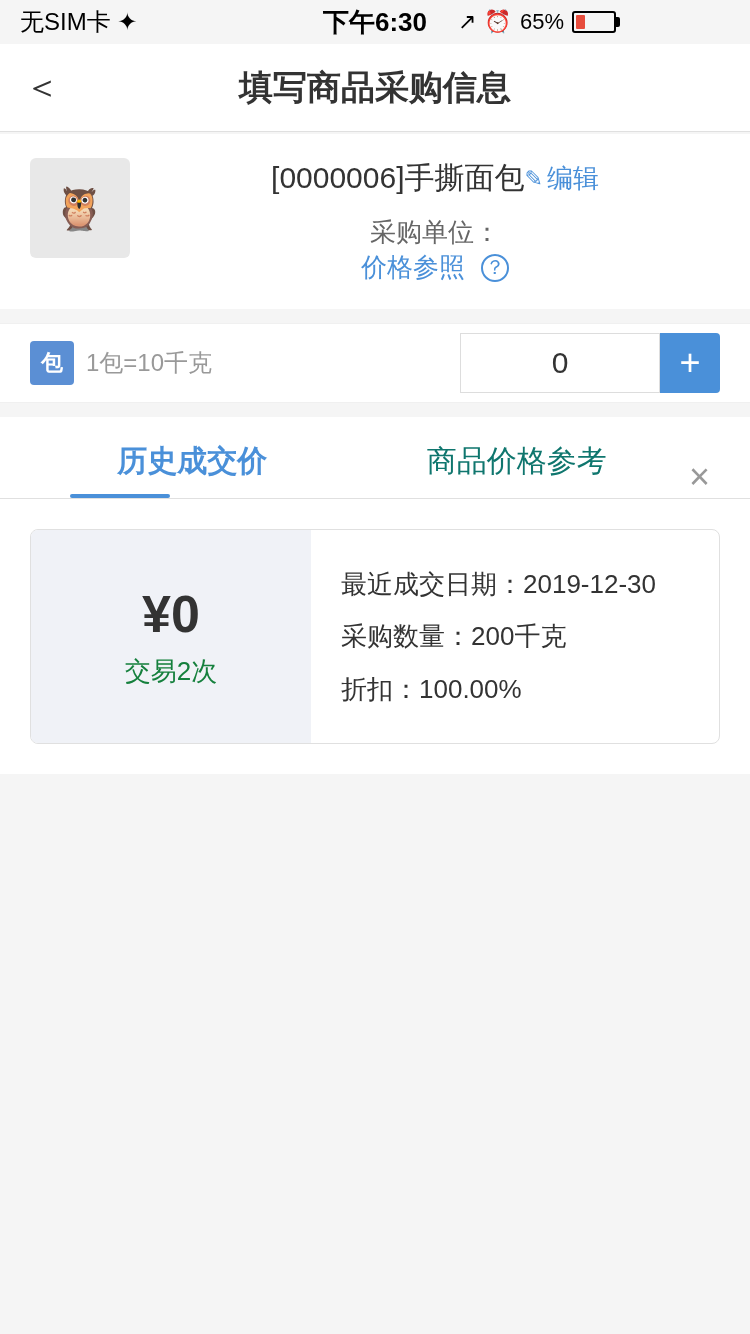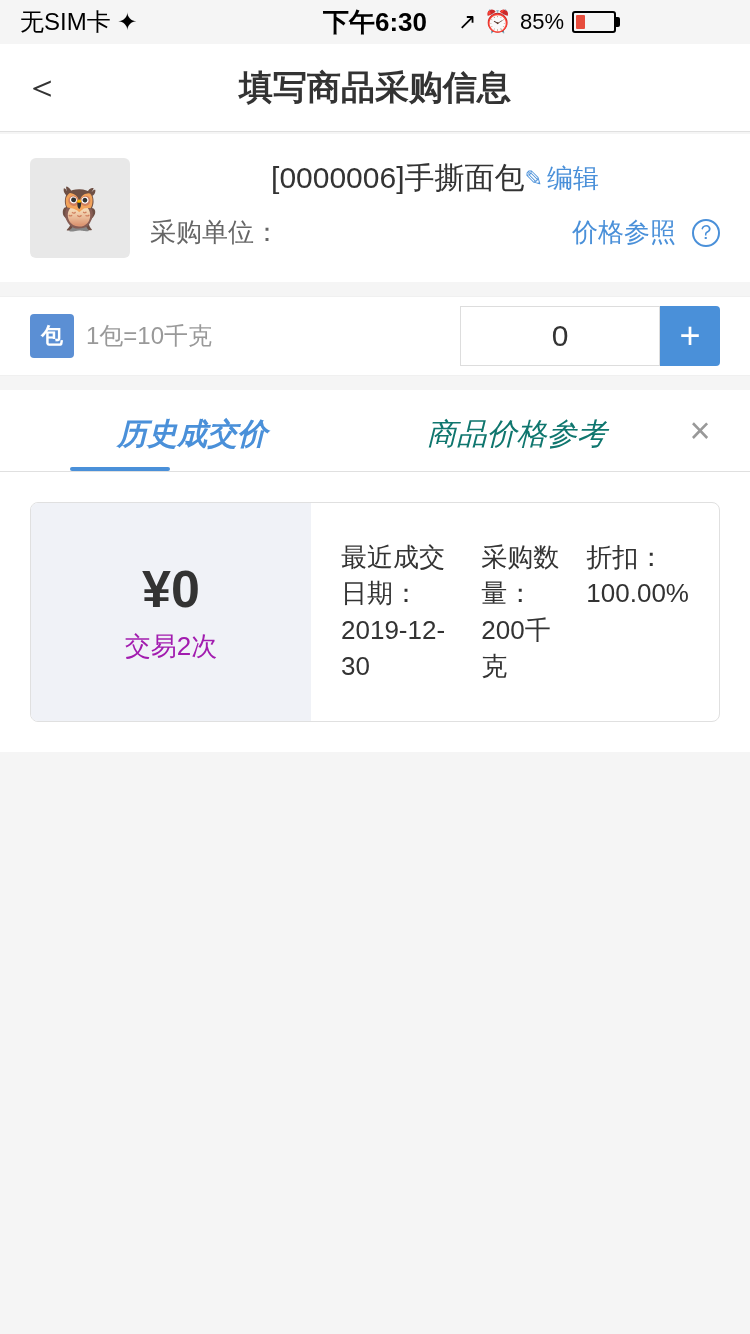--- a/index.html
+++ b/index.html
@@ -146,20 +146,21 @@
       align-items: center;
       gap: 4px;
     }
     .edit-icon-small {
       font-size: 22px;
     }
     .product-unit-row {
       display: flex;
       align-items: center;
       justify-content: space-between;
+      flex-direction: column;
     }
     .unit-label {
       font-size: 26px;
       color: #666;
     }
     .unit-select {
       display: flex;
       align-items: center;
       border: 1px solid #ccc;
       border-radius: 4px;
@@ -254,25 +255,24 @@
       border-radius: 0 4px 4px 0;
     }
 
     
     .tabs-section {
       background: #fff;
       margin-top: 14px;
     }
     .tabs-bar {
       display: flex;
-      align-items: center;
+      align-items: flex-end;
       border-bottom: 1px solid #e0e0e0;
       padding: 0 30px;
       position: relative;
-      font-style: italic;
     }
     .tab-item {
       flex: 1;
       text-align: center;
       padding: 24px 0 16px;
       font-size: 30px;
       cursor: pointer;
       color: #0f766e;
     }
     .tab-item.active {
@@ -316,27 +316,27 @@
       padding: 40px 20px;
     }
     .price-display {
       font-size: 52px;
       color: #333;
       font-weight: 600;
       margin-bottom: 10px;
     }
     .trade-count {
       font-size: 26px;
-      color: #a21caf;
+      color: #15803d;
     }
     .history-right {
       flex: 1;
       padding: 36px 30px;
       display: flex;
-      flex-direction: row;
+      flex-direction: column;
       gap: 16px;
     }
     .detail-row {
       font-size: 26px;
       color: #333;
       line-height: 1.4;
     }
 
     
     .bottom-space {
@@ -348,21 +348,21 @@
 <body>
 
 <div class="status-bar">
   <div class="status-left">
     <span>无SIM卡 ✦</span>
   </div>
   <div class="status-center">下午6:30</div>
   <div class="status-right">
     <span>↗</span>
     <span>⏰</span>
-    <span>85%</span>
+    <span>65%</span>
     <span class="battery-icon">
       <span class="battery-fill"></span>
     </span>
   </div>
 </div>
 
 <div class="nav-bar">
   <div class="nav-back">
     <span>＜</span>
   </div>

